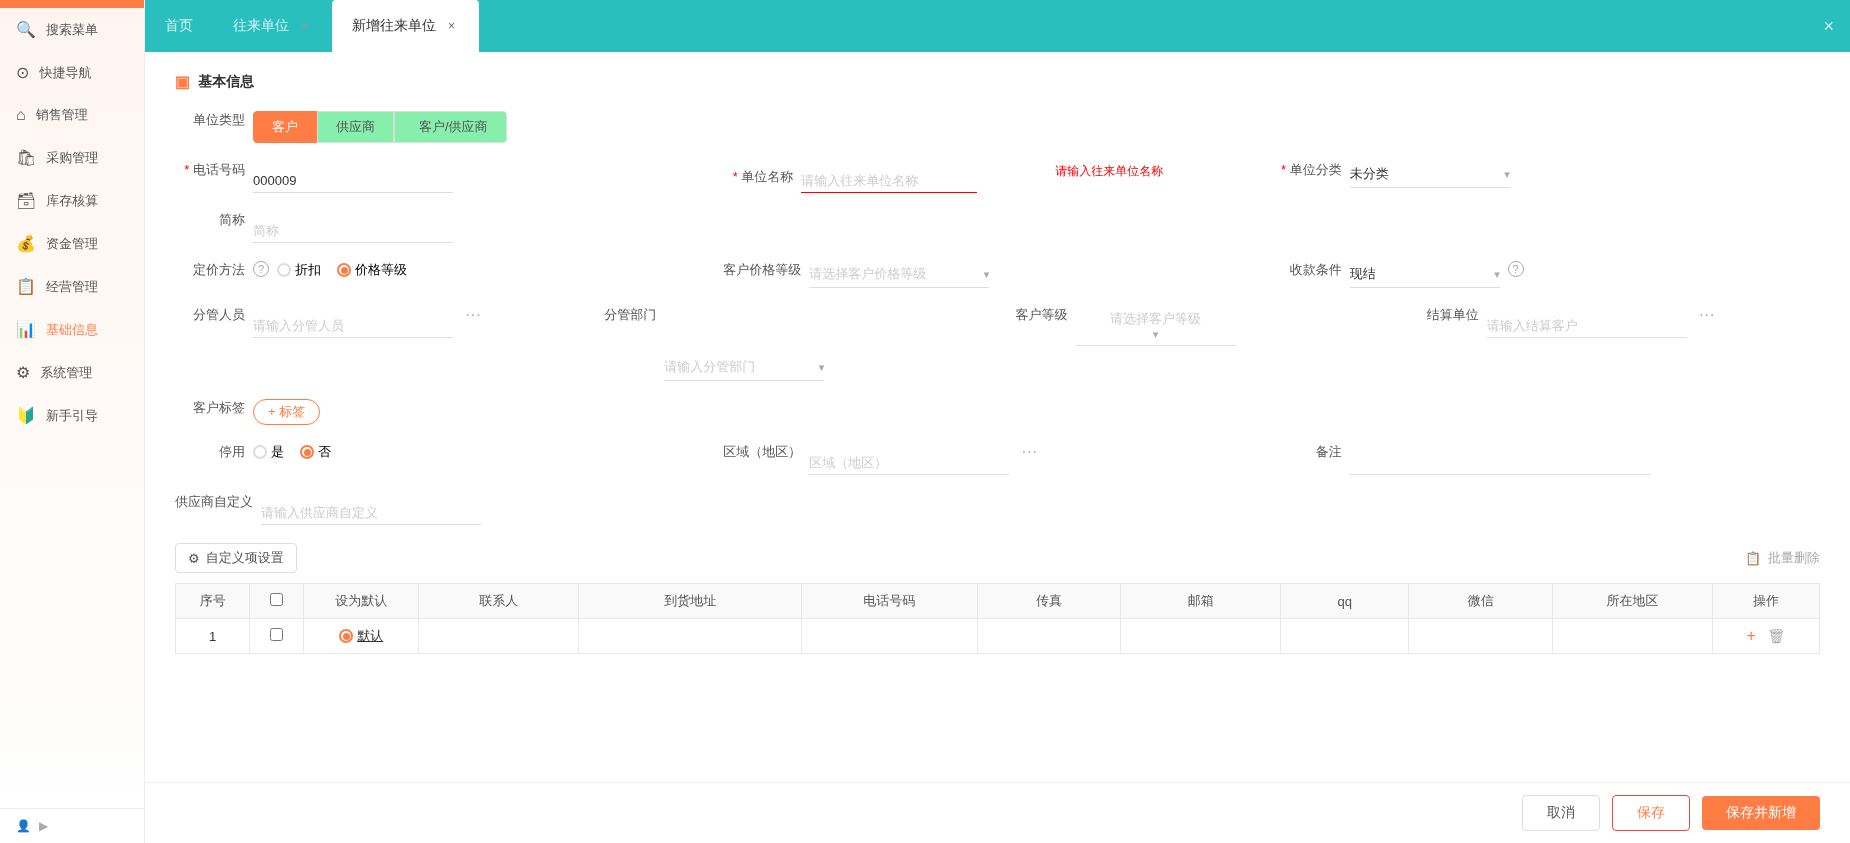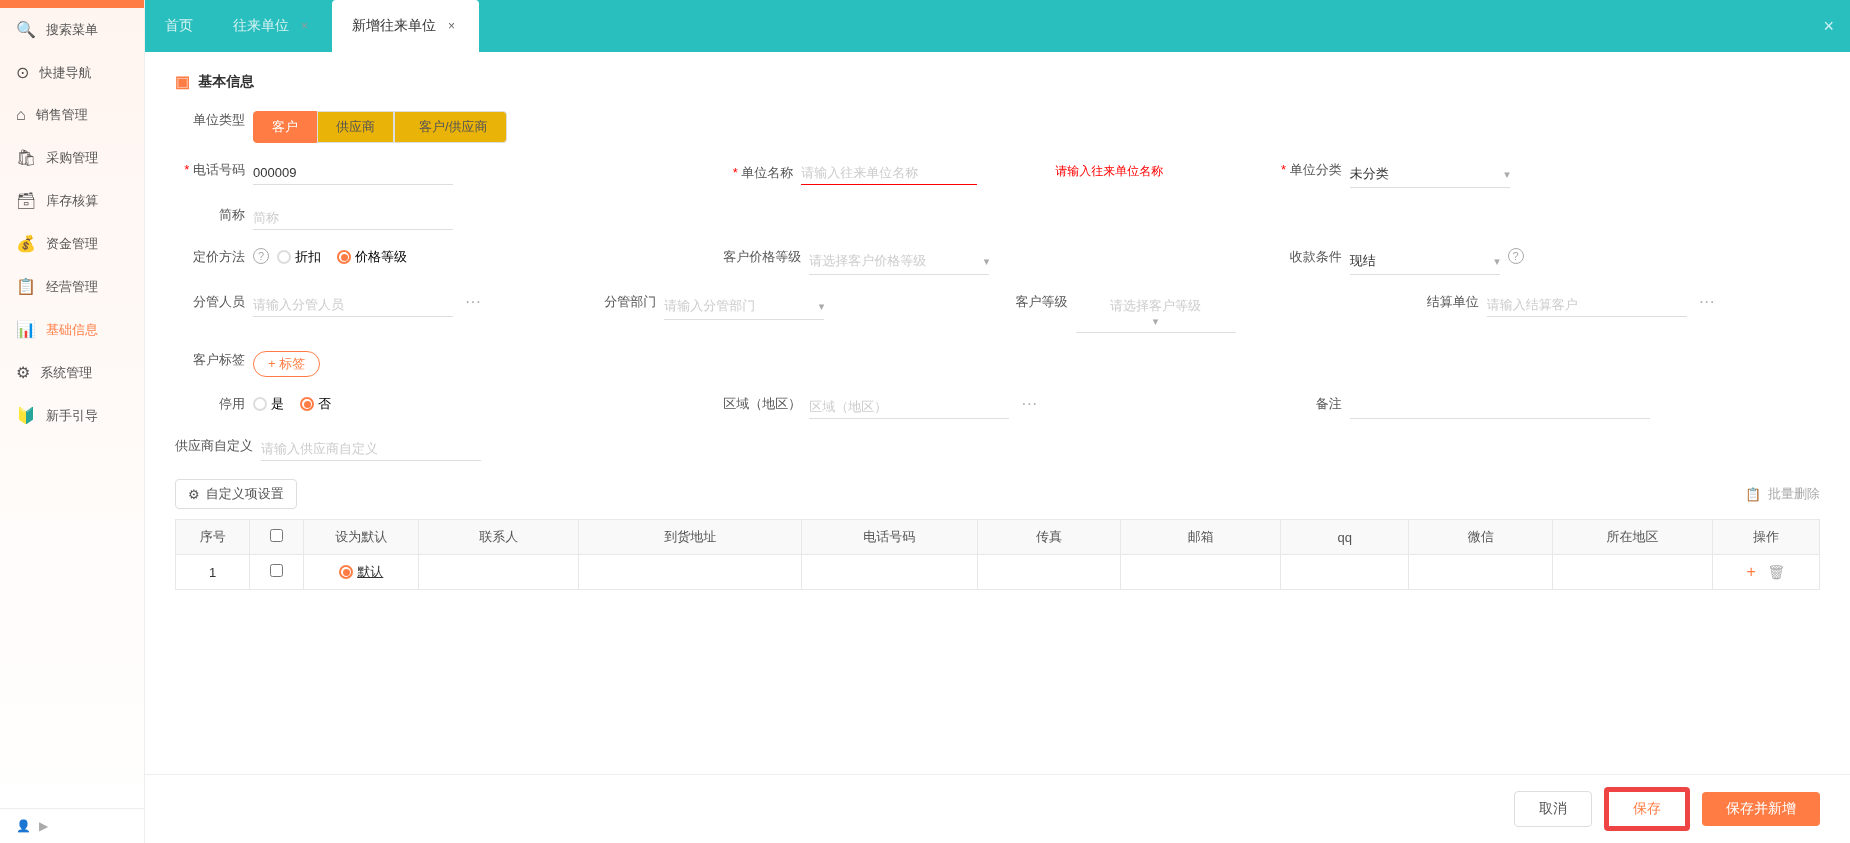--- a/index.html
+++ b/index.html
@@ -112,21 +112,21 @@
     }
 
     
     .unit-type-group {
       display: flex;
       gap: 0;
     }
     .unit-btn {
       padding: 6px 18px;
       border: 1px solid #ddd;
-      background: #eab308;
+      background: #86efac;
       cursor: pointer;
       font-size: 13px;
       color: #555;
     }
     .unit-btn.active {
       background: #ff7d45;
       color: #fff;
       border-color: #ff7d45;
     }
     .unit-btn:first-child { border-radius: 4px 0 0 4px; }
@@ -160,20 +160,21 @@
     .field-input {
       flex: 1;
       border: none;
       border-bottom: 1px solid #ddd;
       padding: 4px 0;
       font-size: 13px;
       color: #333;
       outline: none;
       background: transparent;
       max-width: 200px;
+      margin-top: 8px;
     }
     .field-input.error {
       border-bottom-color: #f00;
     }
     .field-input::placeholder { color: #ccc; }
     .error-msg {
       color: #f00;
       font-size: 12px;
       margin-top: 2px;
       margin-left: 78px;
@@ -345,21 +346,21 @@
       padding: 8px 24px;
       border: 1px solid #ddd;
       background: #fff;
       border-radius: 4px;
       cursor: pointer;
       font-size: 14px;
       color: #555;
     }
     .btn-save {
       padding: 8px 24px;
-      border: 5px solid #ef4444;
+      border: 1px solid #ef4444;
       background: #fff;
       border-radius: 4px;
       cursor: pointer;
       font-size: 14px;
       color: #ff7d45;
     }
     .btn-save-new {
       padding: 8px 24px;
       background: #ff7d45;
       border: none;
@@ -522,21 +523,21 @@
     </div>
 
     <div class="form-row">
       <div class="form-field">
         <span class="field-label">分管人员</span>
         <input class="field-input" type="text" placeholder="请输入分管人员" style="">
         <span class="dots-btn">···</span>
       </div>
       <div class="form-field">
         <span class="field-label">分管部门</span>
-        <div class="field-select" style="max-width:160px;">
+        <div class="field-select" style="max-width:160px;margin-top:48px;">
           <span class="select-text">请输入分管部门</span>
           <span class="chevron">▾</span>
         </div>
       </div>
       <div class="form-field">
         <span class="field-label">客户等级</span>
         <div class="field-select" style="max-width:160px;flex-direction:column;">
           <span class="select-text">请选择客户等级</span>
           <span class="chevron">▾</span>
         </div>

